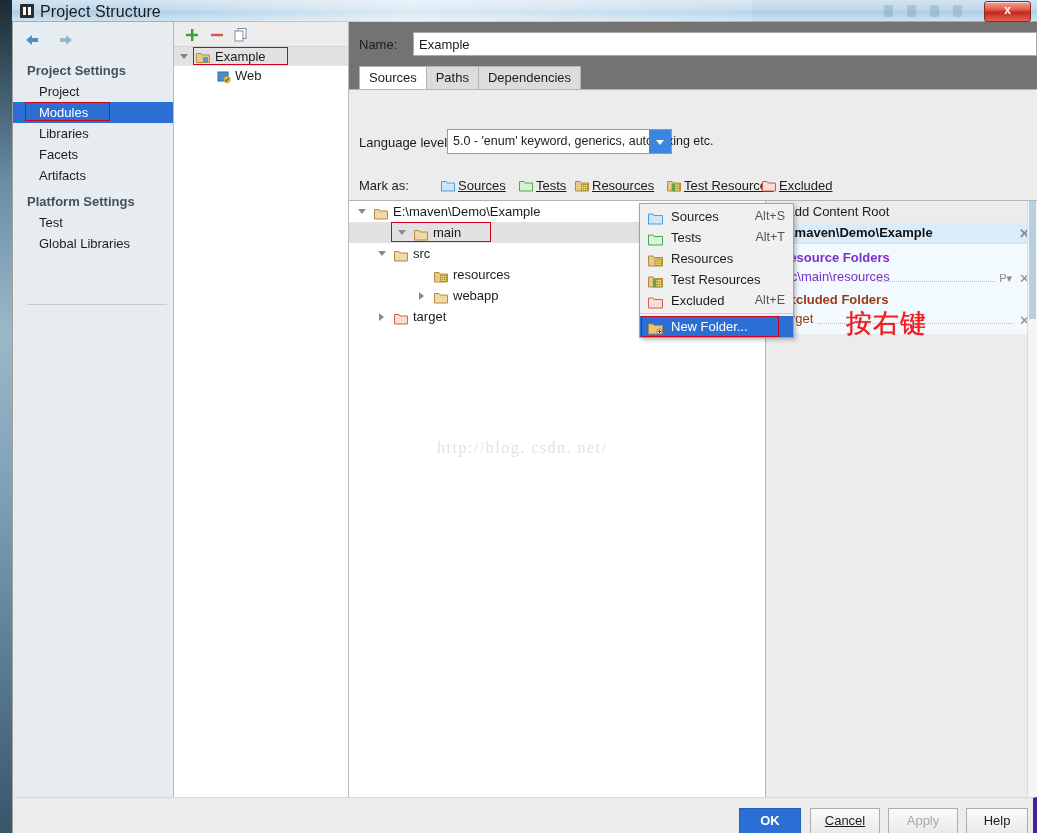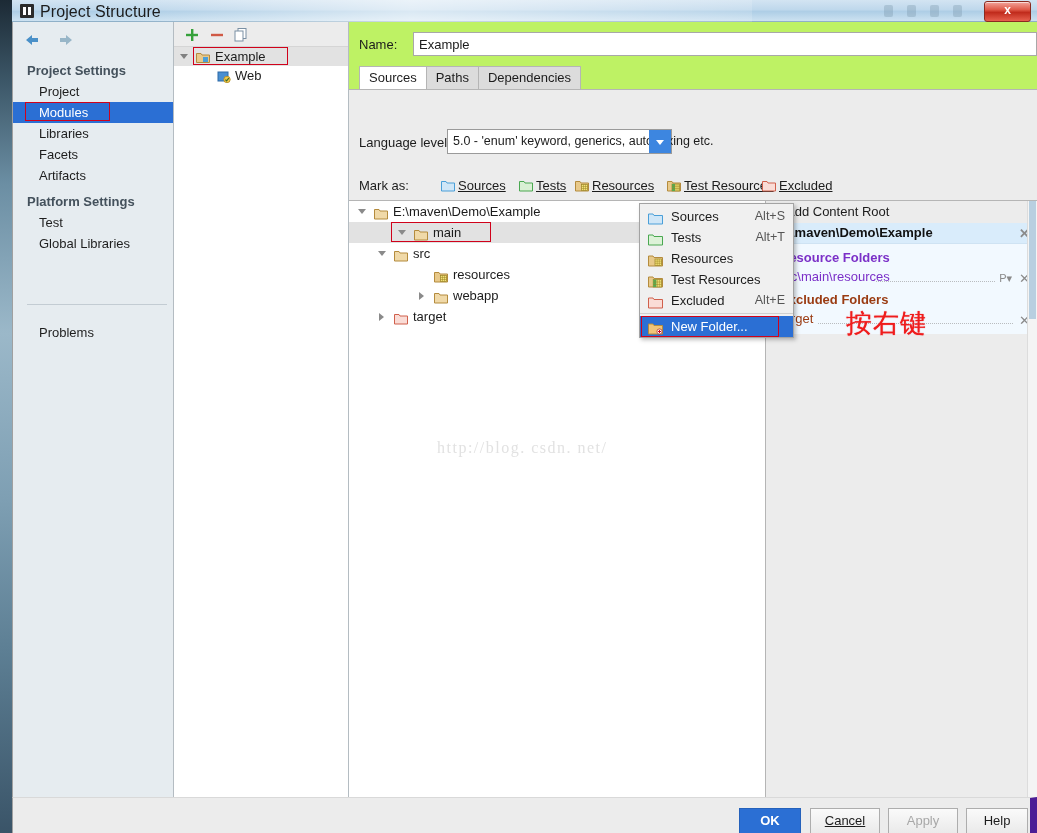--- a/index.html
+++ b/index.html
@@ -139,21 +139,21 @@
   .mod-label { position: absolute; }
   #example-redbox {
     position: absolute; left: 19px; top: 0px; width: 95px; height: 18px;
     border: 1px solid #d0021b; box-sizing: border-box; pointer-events: none;
   }
 
   
   #main {
     position: absolute; left: 336px; top: 0;
     width: 689px; height: 775px;
-    background: #bef264;
+    background: #737373;
     box-sizing: border-box;
   }
   #name-row { position: absolute; left: 10px; top: 10px; }
   #name-label { position: absolute; left: 0; top: 5px; font-size: 13px; color: #1c1c1c;}
   #name-input {
     position: absolute; left: 54px; top: 0;
     width: 624px; height: 24px;
     background: #fff; border: 1px solid #a8a8a8;
     box-sizing: border-box;
     font-size: 13px; color: #1c1c1c;
@@ -319,21 +319,21 @@
     position: absolute; left: 1px; top: 0px; width: 138px; height: 21px;
     border: 1px solid #d0021b; box-sizing: border-box; pointer-events: none;
   }
   #ctx-sep { height: 1px; background: #d0d0d0; margin: 2px 0; }
 
   
   #footer {
     position: absolute; left: 0px; top: 797px;
     width: 1025px; height: 36px;
     background: #ececec;
-    border-left: 1px solid #a0a0a0; border-right: 7px solid #4c1d95;
+    border-left: 1px solid #a0a0a0; border-right: 4px solid #4c1d95;
     border-top: 1px solid #d9d9d9;
     box-sizing: border-box;
     padding-left: 40px;
   }
   .fbtn {
     position: absolute; top: 10px; height: 26px;
     border: 1px solid #adadad; background: linear-gradient(180deg,#fafafa,#eaeaea);
     font-size: 13px; color: #1c1c1c; text-align: center; line-height: 24px;
     cursor: pointer; box-sizing: border-box;
   }
@@ -388,21 +388,20 @@
           <span class="redbox"></span>
         </div>
         <div class="sb-item">Libraries</div>
         <div class="sb-item">Facets</div>
         <div class="sb-item">Artifacts</div>
         <div class="sb-group" style="padding-top:8px;">Platform Settings</div>
         <div class="sb-item">Test</div>
         <div class="sb-item">Global Libraries</div>
       </div>
       <div id="sb-divider"></div>
-      <div class="sb-item" style="position:absolute; left:0; top:300px; width:160px;">Problems</div>
     </div>
 
     <div id="modcol">
       <div id="modtoolbar">
         <span class="tb-btn" style="left:9px;">
           <svg width="18" height="18" viewBox="0 0 18 18">
               <rect x="8" y="3" width="2.4" height="12" fill="#36a13b"></rect>
               <rect x="3" y="7.8" width="12" height="2.4" fill="#36a13b"></rect>
             </svg>
         </span>

